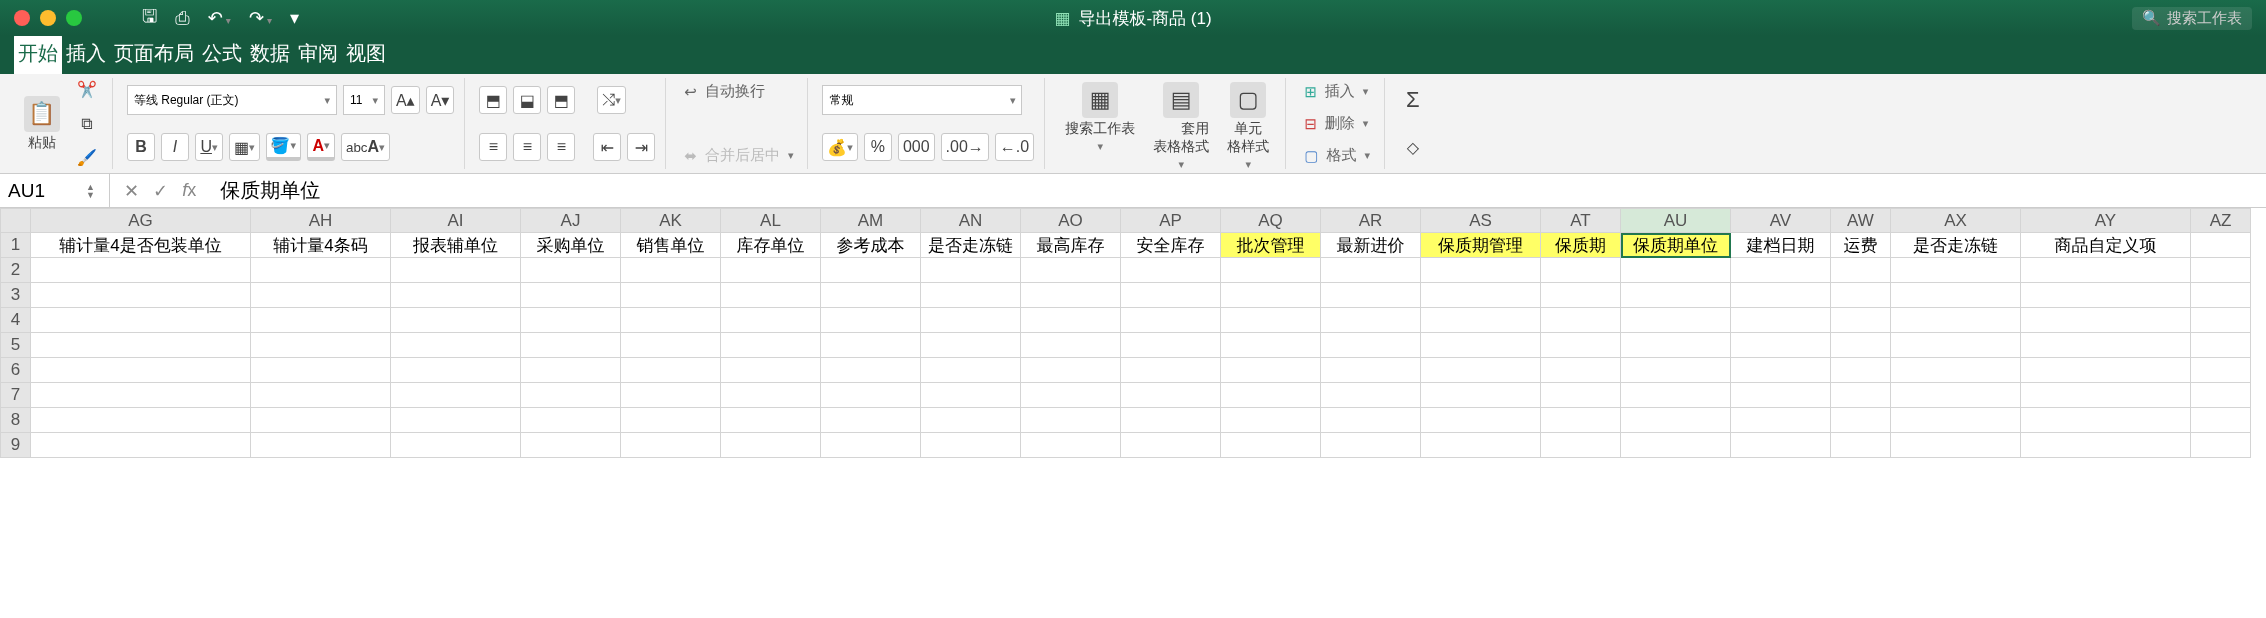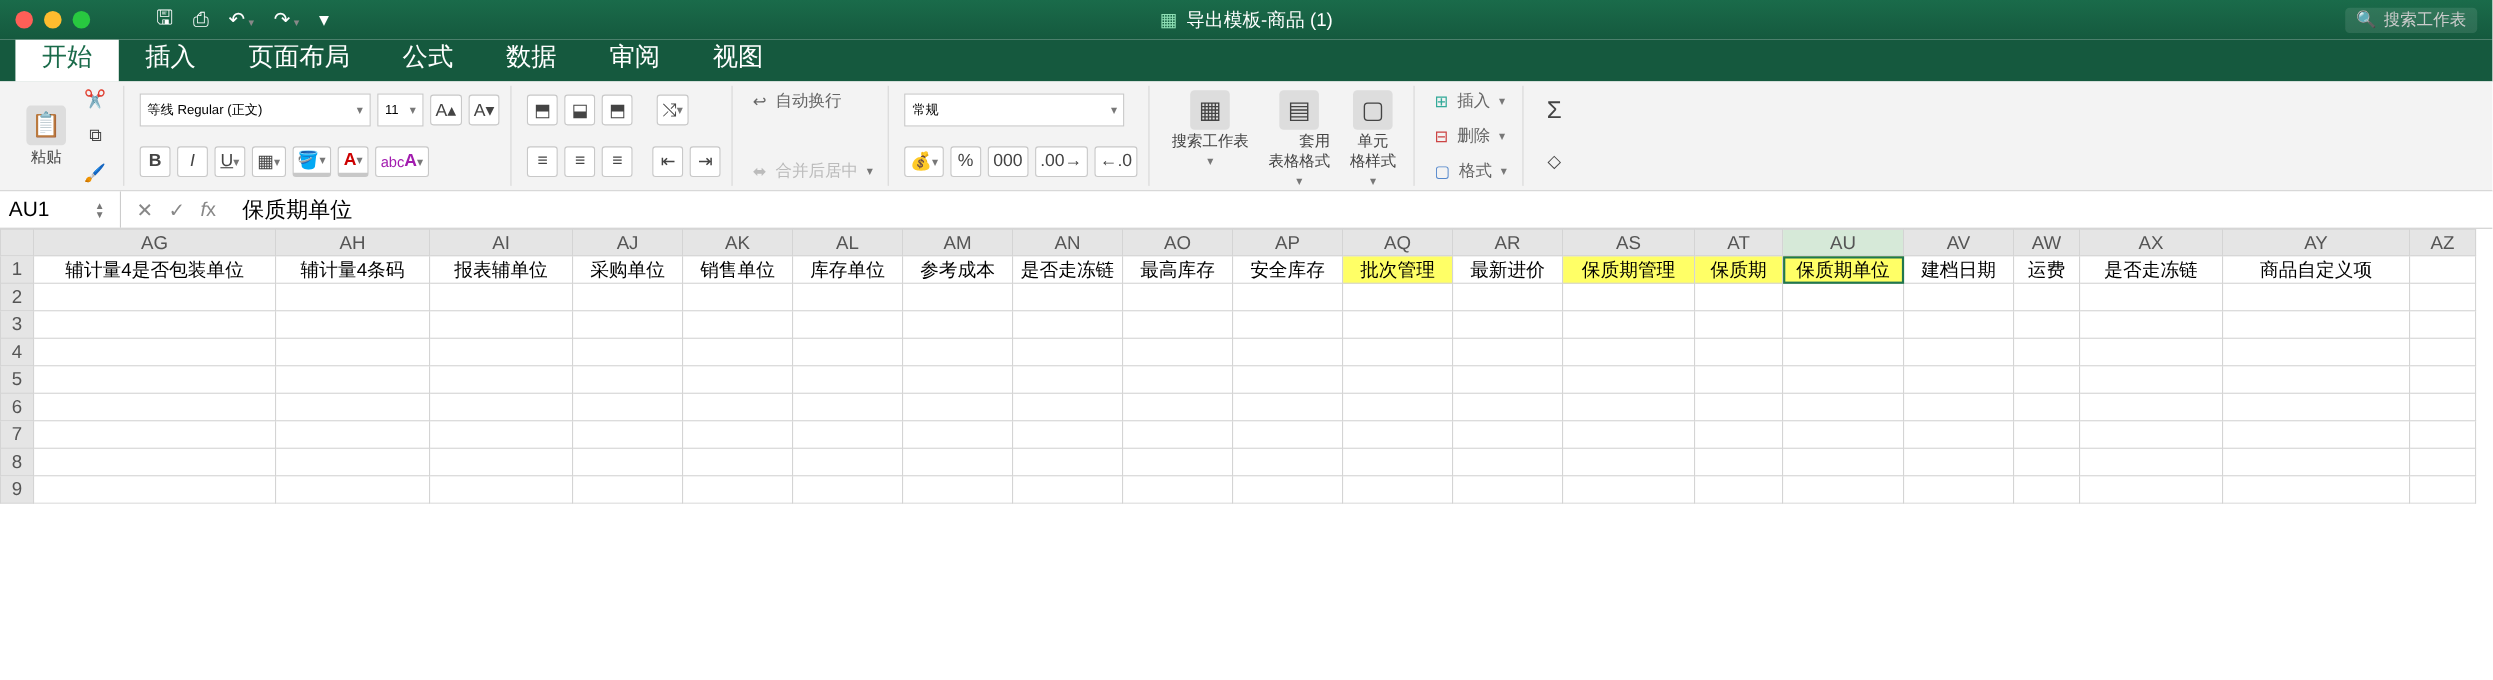--- a/index.html
+++ b/index.html
@@ -6,21 +6,21 @@
 body { background:#fff; width:2266px; height:618px; overflow:hidden; }
 .titlebar { height:36px; background:linear-gradient(#1a6b4a,#15593e); display:flex; align-items:center; color:#fff; font-size:17px; position:relative; }
 .traffic { display:flex; gap:10px; padding-left:14px; }
 .dot { width:16px; height:16px; border-radius:50%; }
 .red{background:#ff5f57}.yellow{background:#febc2e}.green{background:#28c840}
 .qat { display:flex; gap:18px; margin-left:60px; align-items:center; }
 .qat span { font-size:18px; cursor:pointer; }
 .title-center { position:absolute; left:50%; transform:translateX(-50%); display:flex; align-items:center; gap:8px;}
 .search-box { position:absolute; right:14px; display:flex; align-items:center; gap:6px; background:rgba(255,255,255,0.1); border-radius:4px; padding:2px 10px; color:#ccc; font-size:15px;}
 .tabstrip { height:38px; background:#15593e; display:flex; align-items:flex-end; padding-left:14px; }
-.tab { color:#fff; font-size:23px; padding:7px 24px; cursor:pointer; font-weight:500;}
+.tab { color:#fff; font-size:20px; padding:7px 4px; cursor:pointer; font-weight:500;}
 .tab.active { background:#fff; color:#1a6b4a; border-radius:4px 4px 0 0; }
 .ribbon { height:100px; background:#f3f3f3; border-bottom:1px solid #ccc; display:flex; padding:4px 8px; gap:4px;}
 .group { display:flex; flex-direction:column; justify-content:space-between; padding:2px 10px; border-right:1px solid #d8d8d8;}
 .group:last-child{border-right:none;}
 .group-row { display:flex; gap:6px; align-items:center; min-height:40px;}
 .btn { display:flex; align-items:center; justify-content:center; min-width:28px; height:28px; border:1px solid transparent; border-radius:3px; cursor:pointer; font-size:16px; padding:0 4px; color:#444;}
 .btn.box { border-color:#c8c8c8; background:#fff; }
 .big-btn { display:flex; flex-direction:column; align-items:center; gap:2px; cursor:pointer; padding:2px 6px; font-size:14px; color:#444;}
 .big-ico { width:36px; height:36px; background:#ddd; border-radius:4px; display:flex; align-items:center; justify-content:center; font-size:22px;}
 .font-sel { border:1px solid #c8c8c8; background:#fff; height:30px; padding:0 6px; font-size:12px; display:flex; align-items:center; justify-content:space-between; gap:6px;}
@@ -113,21 +113,21 @@
           <i>I</i>
         </span>
       <span class="btn box dd">
           <u>U</u>
         </span>
       <span class="btn box dd">▦</span>
       <span class="btn box dd yellow-under">🪣</span>
       <span class="btn box dd red-under">
           <b style="color:#c00">A</b>
         </span>
-      <span class="btn box dd" style="color:#a21caf">
+      <span class="btn box dd" style="color:#404040">
           <sup>abc</sup>
           <b>A</b>
         </span>
     </div>
   </div>
 
   <div class="group">
     <div class="group-row">
       <span class="btn box">⬒</span>
       <span class="btn box">⬓</span>

